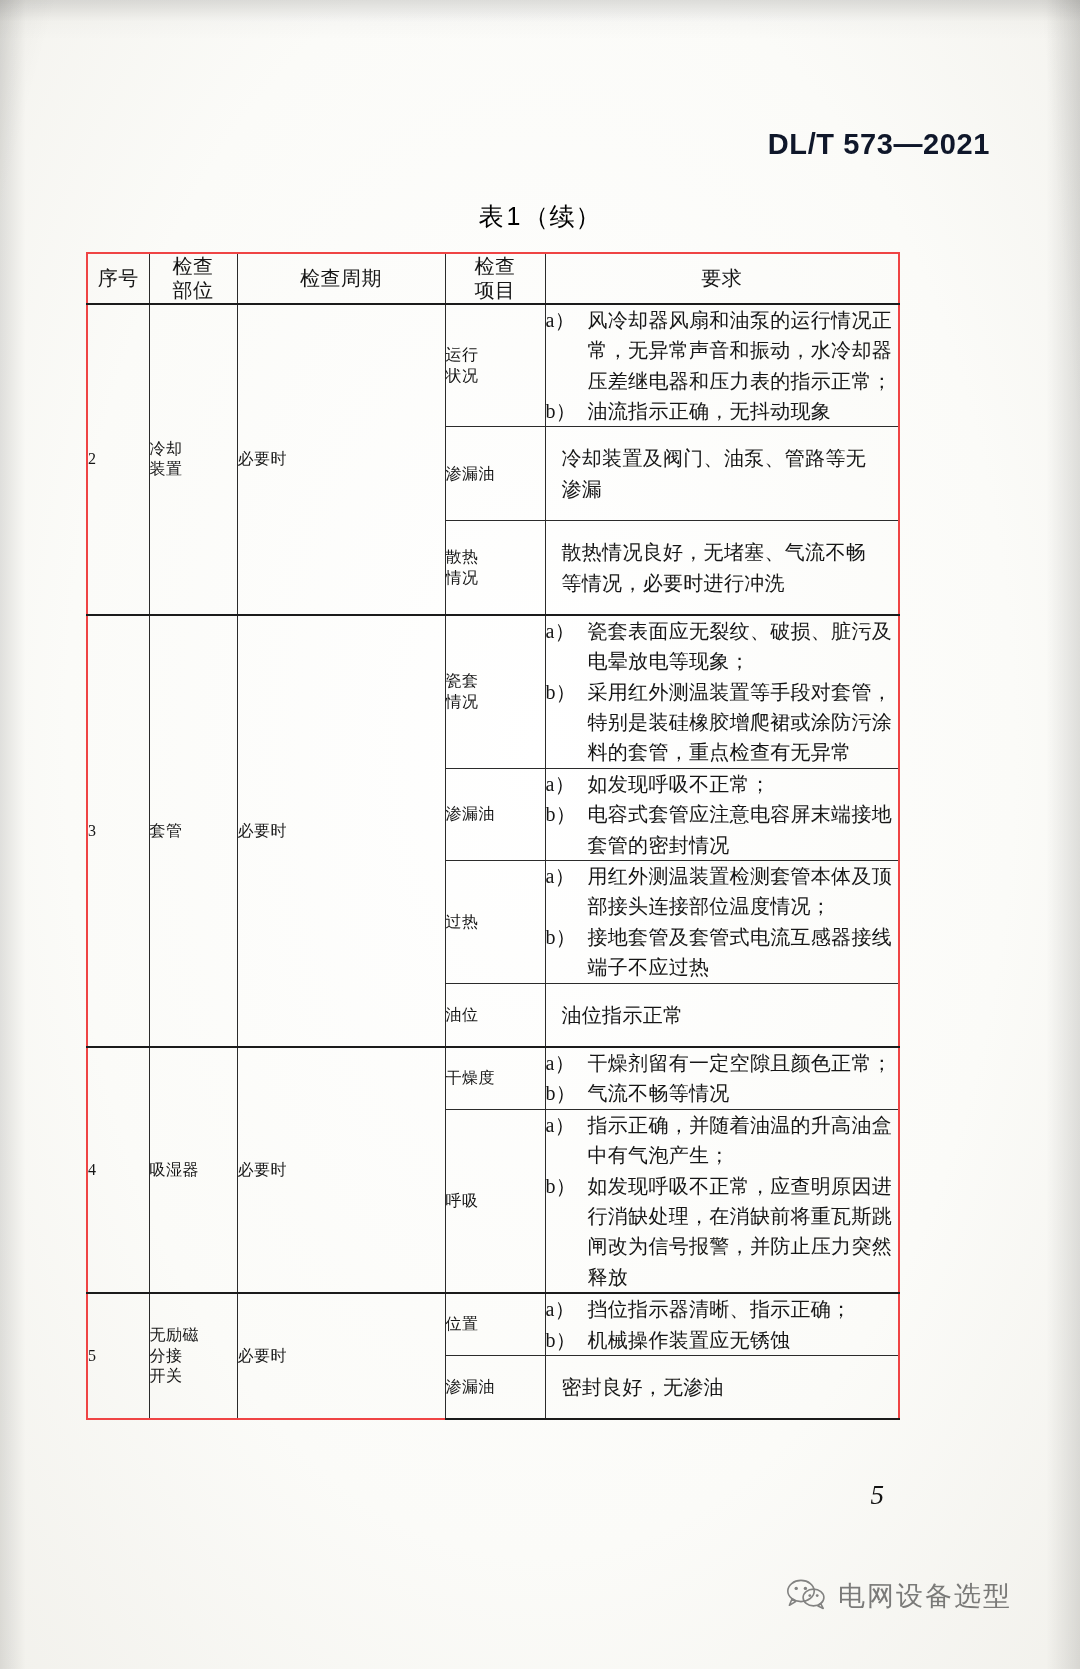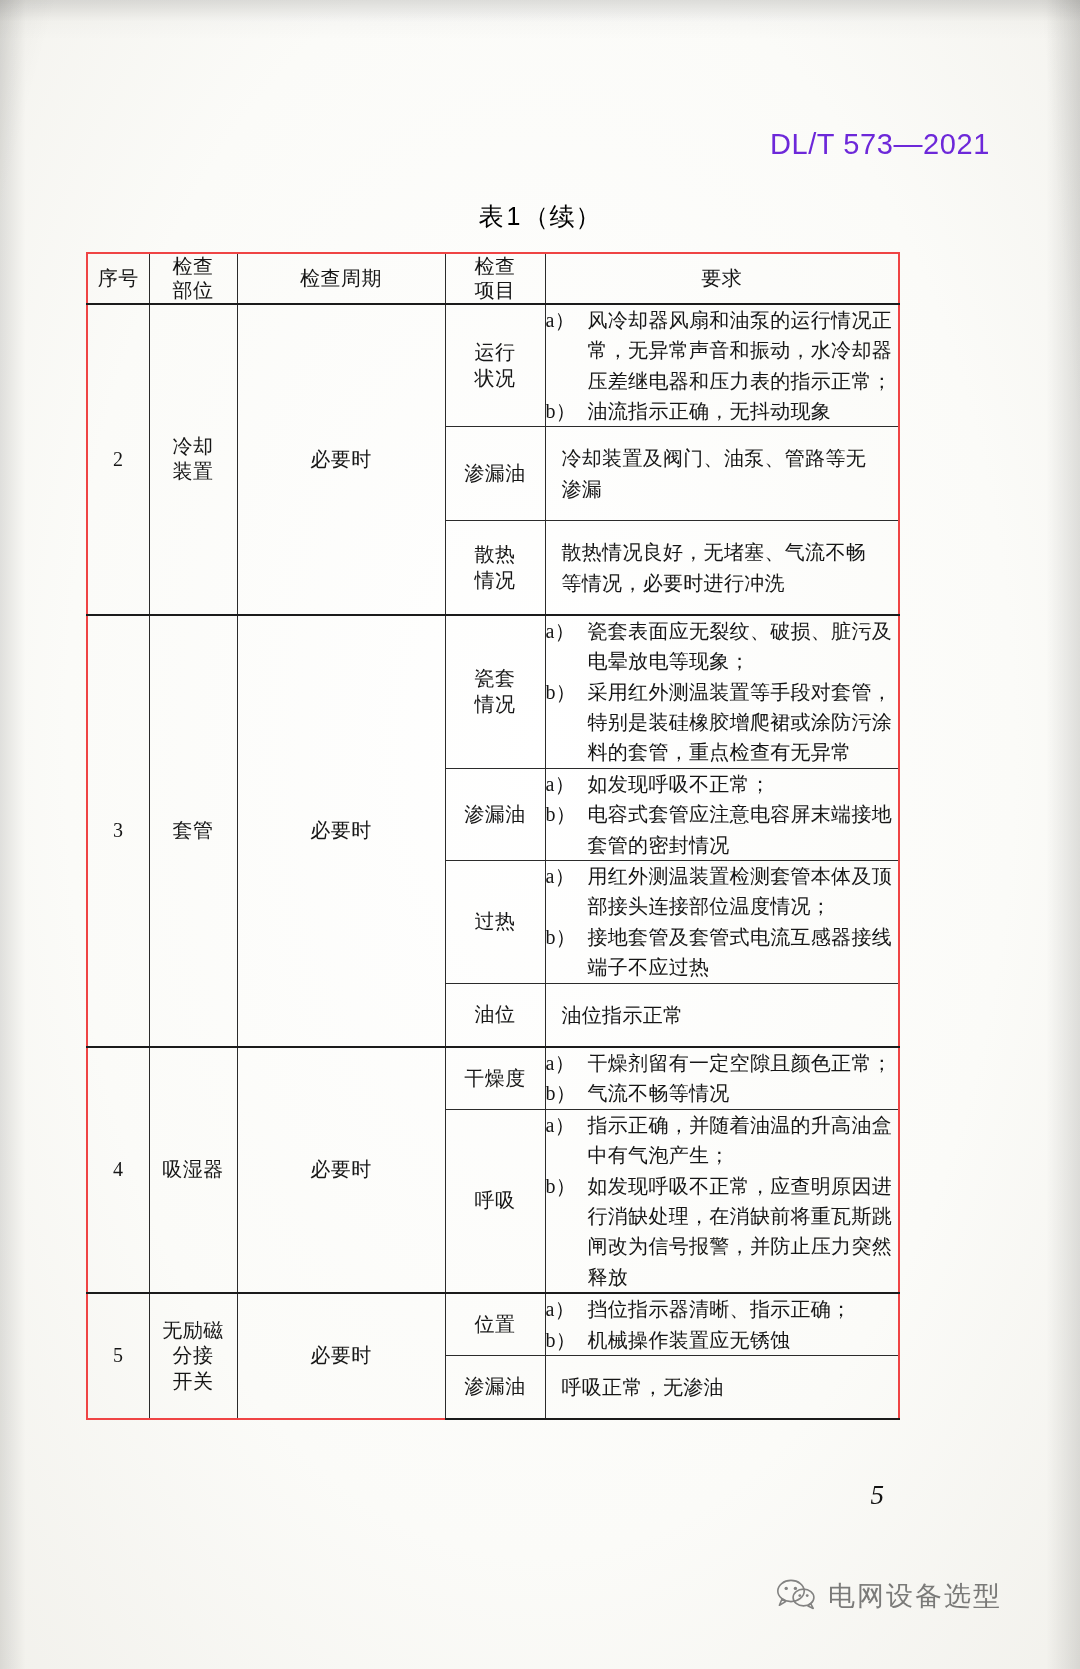--- a/index.html
+++ b/index.html
@@ -26,24 +26,24 @@
       linear-gradient(265deg, rgba(0,0,0,0.05) 0px, rgba(0,0,0,0.0) 40px),
       linear-gradient(180deg, rgba(0,0,0,0.04) 0px, rgba(0,0,0,0) 40px),
       radial-gradient(ellipse at 50% 45%, #ffffff 0%, #fbfbf8 62%, #f2f1ec 100%);
     pointer-events: none;
   }
   .header-std {
     position: absolute;
     top: 128px;
     right: 90px;
     font-family: "Liberation Sans", sans-serif;
-    font-weight: normal;
+    font-weight: bold;
     font-size: 29px;
     letter-spacing: 0.6px;
-    color: #6d28d9;
+    color: #0f172a;
   }
   .table-title {
     position: absolute;
     top: 200px;
     left: 0;
     right: 0;
     text-align: center;
     font-size: 25px;
     letter-spacing: 1px;
     color: #000000;
@@ -81,22 +81,22 @@
   col.c-req   { width: 354px; }
 
   .hd {
     text-align: center;
     font-size: 20px;
     line-height: 1.22;
     padding: 12px 2px;
     letter-spacing: 0.5px;
   }
   .cell-c {
-    text-align: center;
-    font-size: 20px;
+    text-align: left;
+    font-size: 16px;
     line-height: 1.28;
     padding: 9px 2px;
     letter-spacing: 0.5px;
   }
   .cell-req {
     text-align: left;
     font-size: 20px;
     line-height: 1.52;
     padding: 9px 10px 9px 12px;
     letter-spacing: 0.3px;
@@ -127,21 +127,21 @@
     top: 1480px;
     right: 196px;
     font-size: 27px;
     font-family: "Liberation Serif", serif;
     font-style: italic;
     color: #141414;
   }
   .watermark {
     position: absolute;
     top: 1578px;
-    right: 78px;
+    right: 68px;
     display: flex;
     align-items: flex-start;
     gap: 12px;
     opacity: 0.62;
     color: #3a3a3a;
   }
   .watermark .wm-text {
     font-family: "Liberation Sans", sans-serif;
     font-size: 27px;
     letter-spacing: 2px;
@@ -332,21 +332,21 @@
                 <li><span class="mk">a）</span><span>挡位指示器清晰、指示正确；</span></li>
                 <li><span class="mk">b）</span><span>机械操作装置应无锈蚀</span></li>
               </ol>
             </td>
           </tr>
           <tr>
             <td class="cell-c thick-bottom">
               <div>渗漏油</div>
             </td>
             <td class="cell-req thick-bottom">
-              <p class="plain">呼吸正常，无渗油</p>
+              <p class="plain">密封良好，无渗油</p>
             </td>
           </tr>
         </tbody>
     </table>
   </div>
 
   <div class="pagenum">5</div>
 
   <div class="watermark">
     <span class="wm-icon">

